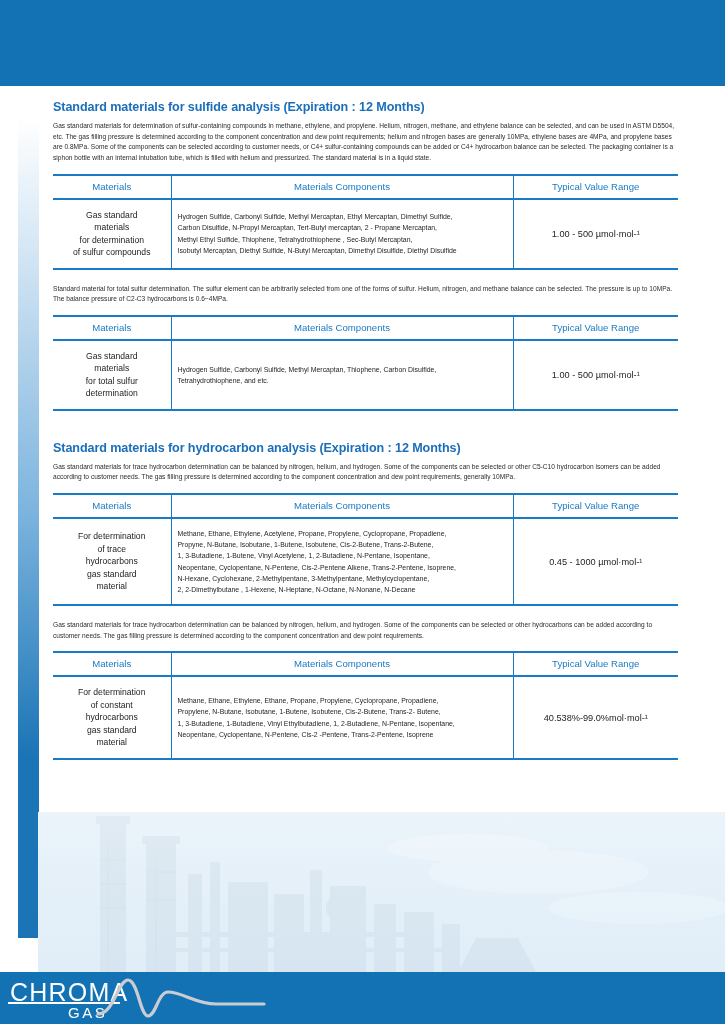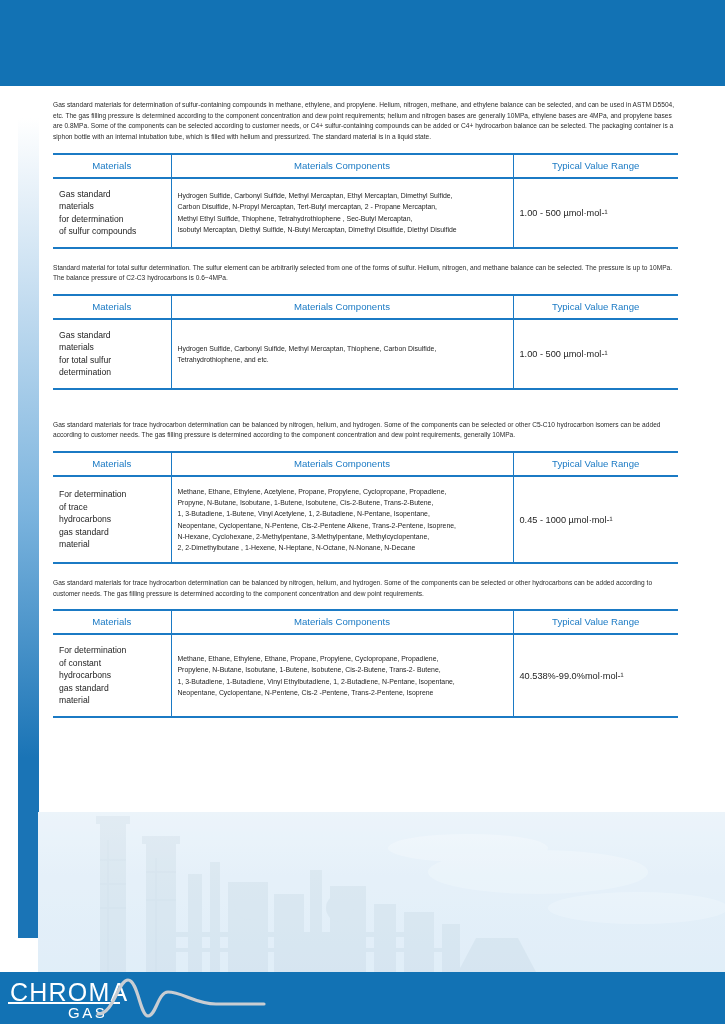--- a/index.html
+++ b/index.html
@@ -136,33 +136,34 @@
 
   table.spec tbody td {
     border-bottom: 2.2px solid #1b7ac4;
     border-left: 1.4px solid #1b7ac4;
     padding: 9px 6px;
     vertical-align: middle;
   }
   table.spec tbody td:first-child { border-left: none; }
 
   td.materials {
-    text-align: left;
+    text-align: center;
     font-size: 8.6px;
     line-height: 1.45;
     color: #1d1d1d;
   }
   td.components {
     font-size: 6.9px;
     line-height: 1.62;
     color: #1d1d1d;
     padding-left: 9px;
     text-align: left;
   }
   td.range {
+    text-align: center;
     font-size: 9.2px;
     color: #1d1d1d;
     white-space: nowrap;
   }
 
   .gap-note { height: 14px; }
   .sec-gap-lg { height: 30px; }
 </style>
 </head>
 <body>
@@ -208,20 +209,21 @@
       <ellipse cx="500" cy="60" rx="110" ry="22"></ellipse>
       <ellipse cx="600" cy="96" rx="90" ry="16"></ellipse>
       <ellipse cx="430" cy="36" rx="80" ry="14"></ellipse>
     </g>
   </svg>
 </div>
 
 <div class="content">
 
   <div class="section">
+    <h2 class="sec-title">Standard materials for sulfide analysis (Expiration : 12 Months)</h2>
     <p class="sec-desc">Gas standard materials for determination of sulfur-containing compounds in methane, ethylene, and propylene. Helium, nitrogen, methane, and ethylene balance can be selected, and can be used in ASTM D5504, etc. The gas filling pressure is determined according to the component concentration and dew point requirements; helium and nitrogen bases are generally 10MPa, ethylene bases are 4MPa, and propylene bases are 0.8MPa. Some of the components can be selected according to customer needs, or C4+ sulfur-containing compounds can be added or C4+ hydrocarbon balance can be selected. The packaging container is a siphon bottle with an internal intubation tube, which is filled with helium and pressurized. The standard material is in a liquid state.</p>
     <table class="spec">
       <colgroup>
           <col class="c1">
           <col class="c2">
           <col class="c3">
         </colgroup>
       <thead>
         <tr>
           <th>Materials</th>
@@ -262,20 +264,21 @@
           <td class="components">Hydrogen Sulfide, Carbonyl Sulfide, Methyl Mercaptan, Thiophene, Carbon Disulfide,<br>Tetrahydrothiophene, and etc.</td>
           <td class="range">1.00 - 500 µmol·mol-¹</td>
         </tr>
       </tbody>
     </table>
   </div>
 
   <div class="sec-gap-lg"></div>
 
   <div class="section">
+    <h2 class="sec-title">Standard materials for hydrocarbon analysis (Expiration : 12 Months)</h2>
     <p class="sec-desc">Gas standard materials for trace hydrocarbon determination can be balanced by nitrogen, helium, and hydrogen. Some of the components can be selected or other C5-C10 hydrocarbon isomers can be added according to customer needs. The gas filling pressure is determined according to the component concentration and dew point requirements, generally 10MPa.</p>
     <table class="spec">
       <colgroup>
           <col class="c1">
           <col class="c2">
           <col class="c3">
         </colgroup>
       <thead>
         <tr>
           <th>Materials</th>

